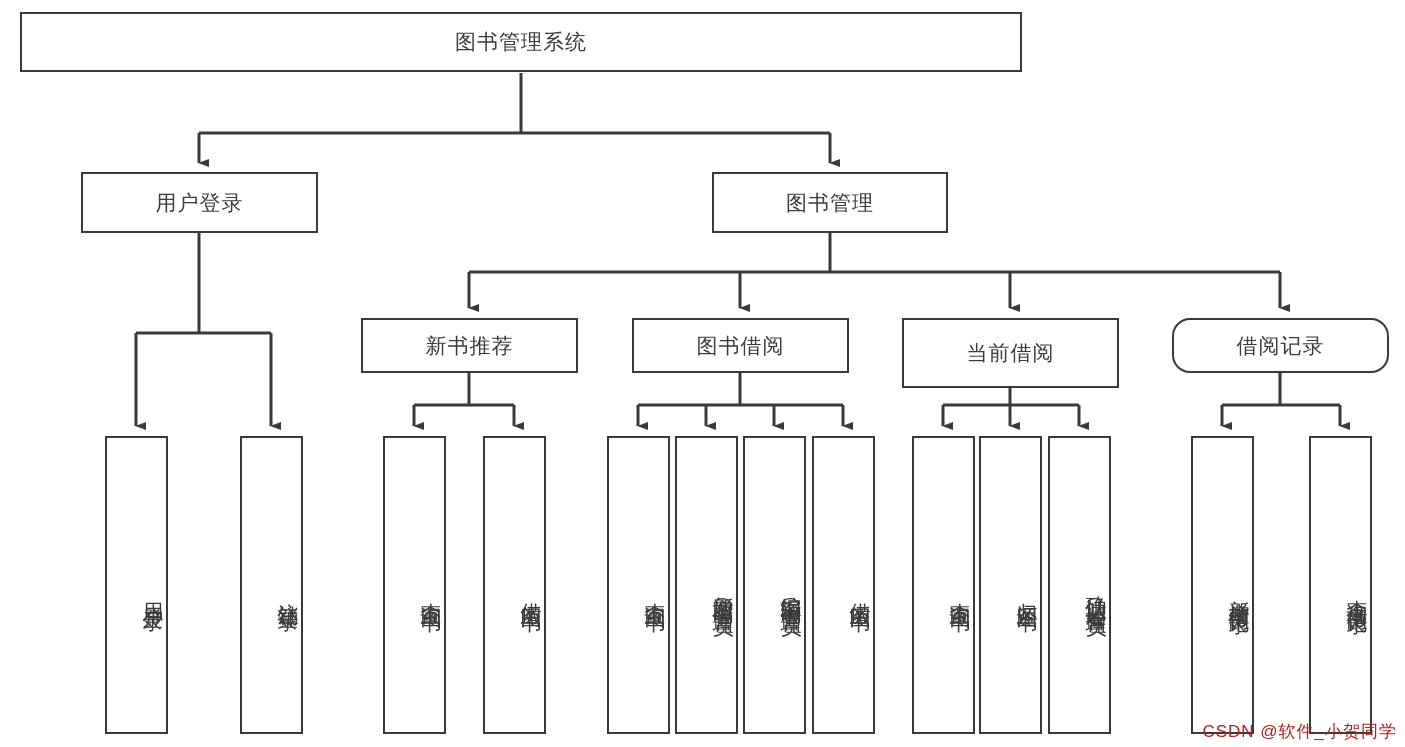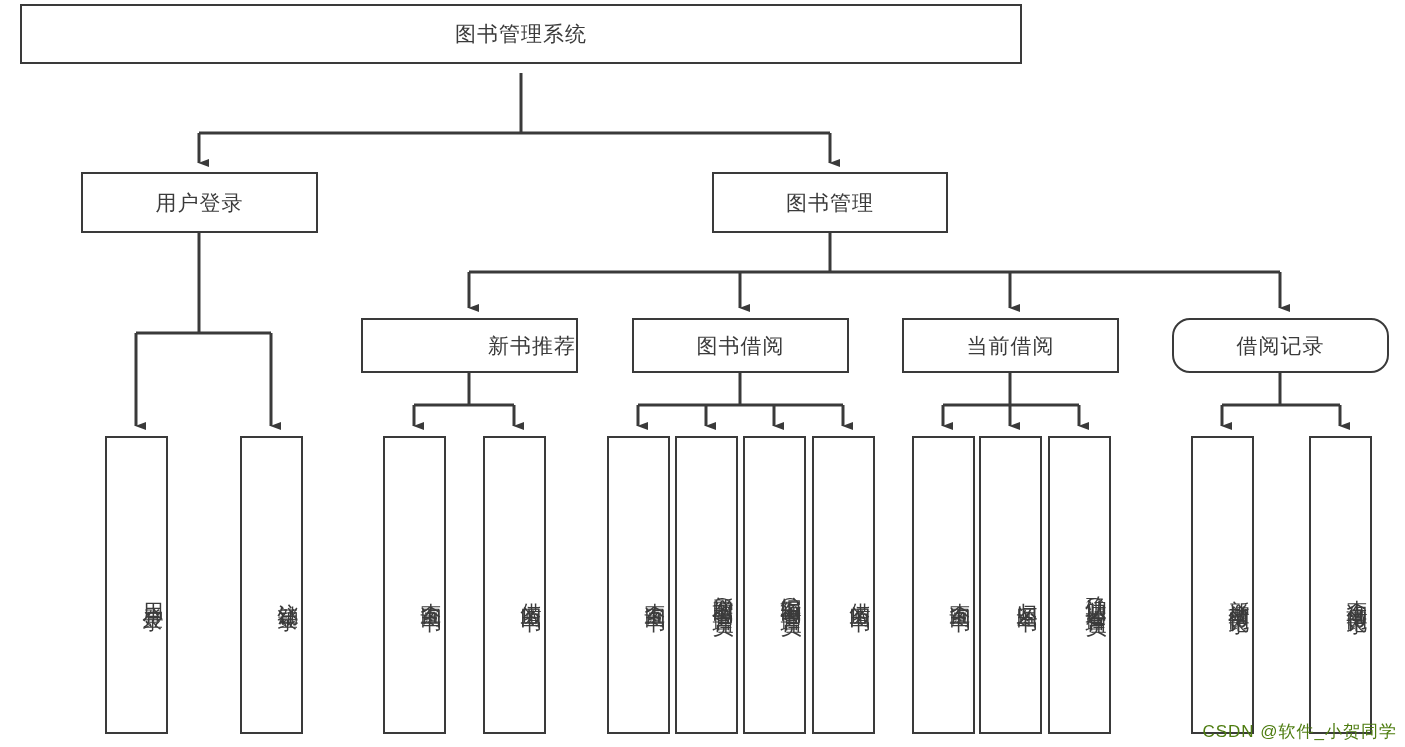--- a/index.html
+++ b/index.html
@@ -58,21 +58,21 @@
     writing-mode: vertical-rl;
     text-orientation: upright;
     display: block;
     white-space: pre-line;
   }
   .watermark {
     position: absolute;
     right: 8px;
     bottom: 4px;
     font-size: 17px;
-    color: #4d7c0f;
+    color: #b91c1c;
     letter-spacing: 1px;
     white-space: nowrap;
     font-family: "Liberation Sans", "DejaVu Sans", sans-serif;
   }
 </style>
 </head>
 <body>
 
 <div id="diagram-root">
 
@@ -131,41 +131,41 @@
     </g>
 
     <g stroke="#3a3a3a" stroke-width="3" fill="none">
       <path d="M1280,373 L1280,405"></path>
       <path d="M1222,405 L1340,405"></path>
       <path d="M1222,405 L1222,426" marker-end="url(#arrowhead)"></path>
       <path d="M1340,405 L1340,426" marker-end="url(#arrowhead)"></path>
     </g>
   </svg>
 
-  <div class="node root h" style="left:20px; top:4px; width:1002px; height:60px;">
+  <div class="node root h" style="left:20px; top:12px; width:1002px; height:60px;">
     <span>图书管理系统</span>
   </div>
 
   <div class="node h" style="left:81px; top:172px; width:237px; height:61px;">
     <span>用户登录</span>
   </div>
 
   <div class="node h" style="left:712px; top:172px; width:236px; height:61px;text-align:right;">
     <span>图书管理</span>
   </div>
 
-  <div class="node h" style="left:361px; top:318px; width:217px; height:55px;justify-content:flex-end;">
+  <div class="node h" style="left:361px; top:318px; width:217px; height:55px;">
     <span>新书推荐</span>
   </div>
 
   <div class="node h" style="left:632px; top:318px; width:217px; height:55px;">
     <span>图书借阅</span>
   </div>
 
-  <div class="node h" style="left:902px; top:318px; width:217px; height:55px;">
+  <div class="node h" style="left:902px; top:318px; width:217px; height:70px;">
     <span>当前借阅</span>
   </div>
 
   <div class="node h" style="left:1172px; top:318px; width:217px; height:55px;border-radius:18px;">
     <span>借阅记录</span>
   </div>
 
   <div class="node v" style="left:105px; top:436px; width:63px; height:298px;">
     <span class="vtext">用户登录</span>
   </div>

